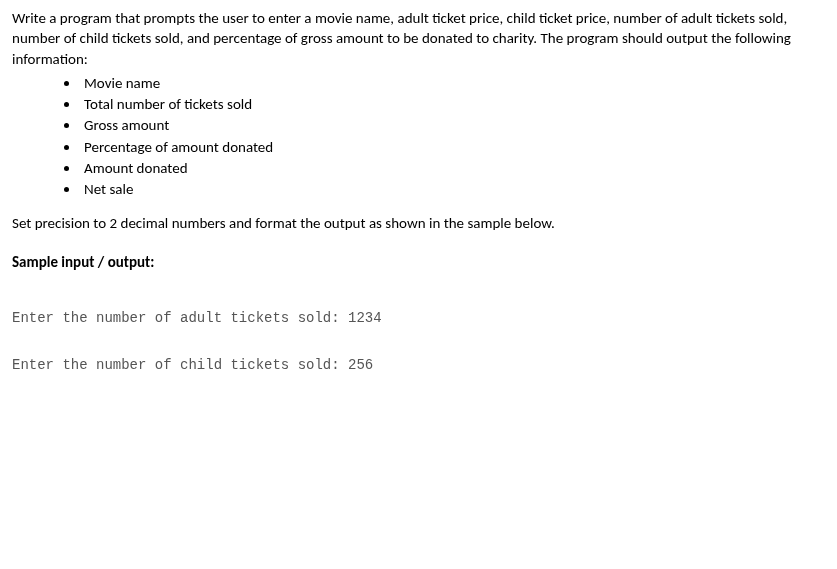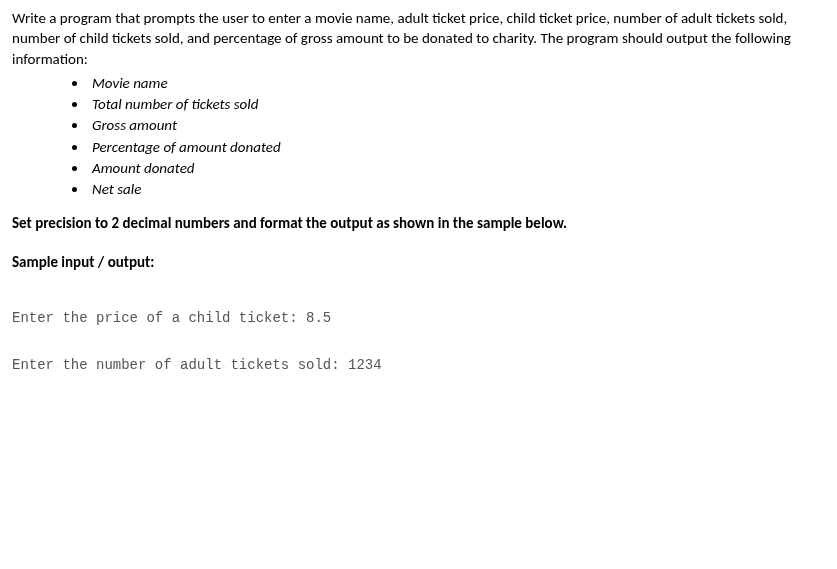--- a/index.html
+++ b/index.html
@@ -15,27 +15,25 @@
   }
   .problem-text {
     margin-bottom: 4px;
   }
   ul.bullets {
     margin: 4px 0 14px 0;
     padding-left: 68px;
     list-style: disc;
   }
   ul.bullets li {
-    margin: 1px 8px;
+    margin: 1px 0;
     padding-left: 4px;
-    font-style: italic;
   }
   .instruction {
     margin: 14px 0 18px 0;
-    font-weight: bold;
   }
   .sample-heading {
     font-weight: 700;
     margin-bottom: 16px;
   }
   .console {
     font-family: Consolas, "Courier New", monospace;
     font-size: 14px;
     color: #555;
     white-space: pre;
@@ -58,15 +56,15 @@
   <li>Percentage of amount donated</li>
   <li>Amount donated</li>
   <li>Net sale</li>
 </ul>
 
 <div class="instruction">Set precision to 2 decimal numbers and format the output as shown in the sample below.</div>
 
 <div class="sample-heading">Sample input / output:</div>
 
 <div class="console">
-<span class="line">Enter the price of a child ticket: 8.5</span>
 <span class="line">Enter the number of adult tickets sold: 1234</span>
+<span class="line">Enter the number of child tickets sold: 256</span>
 </div>
 
 </body></html>

